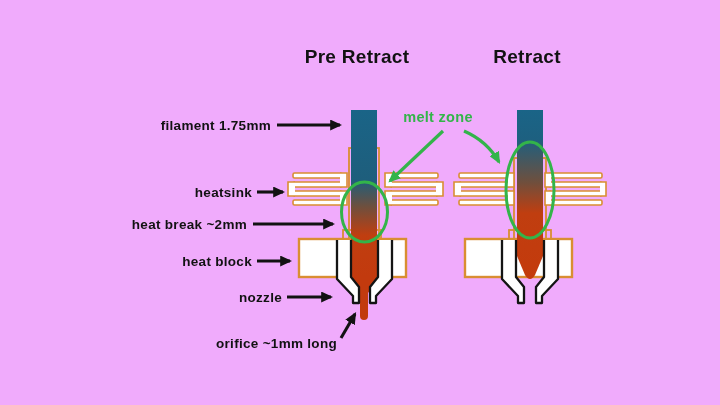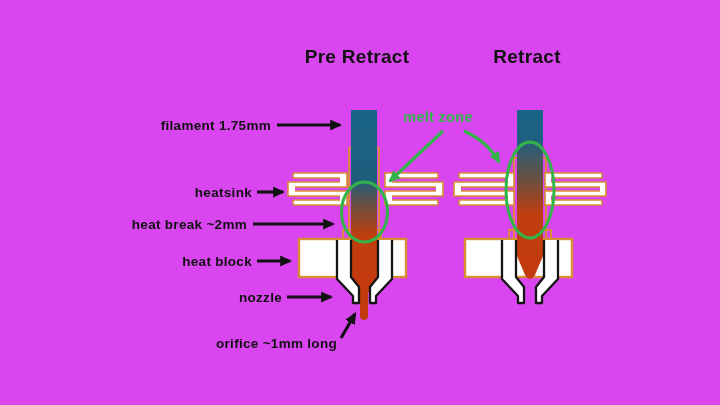--- a/index.html
+++ b/index.html
@@ -1,17 +1,17 @@
 <!DOCTYPE html>
 <html><head>
 <meta charset="utf-8">
 <style>
   html,body{margin:0;padding:0;background:#fff;}
   .stage{
-    width:720px;height:405px;background:#d946ef;position:relative;overflow:hidden;
+    width:720px;height:405px;background:#f0abfc;position:relative;overflow:hidden;
     font-family:"Liberation Sans",sans-serif;
   }
   svg{display:block;}
   .title-text{
     font-family:"Liberation Sans",sans-serif;
     font-weight:700;font-size:19px;fill:#121212;letter-spacing:.3px;
   }
   .label-text{
     font-family:"Liberation Sans",sans-serif;
     font-weight:700;font-size:13.5px;fill:#121212;letter-spacing:.3px;

